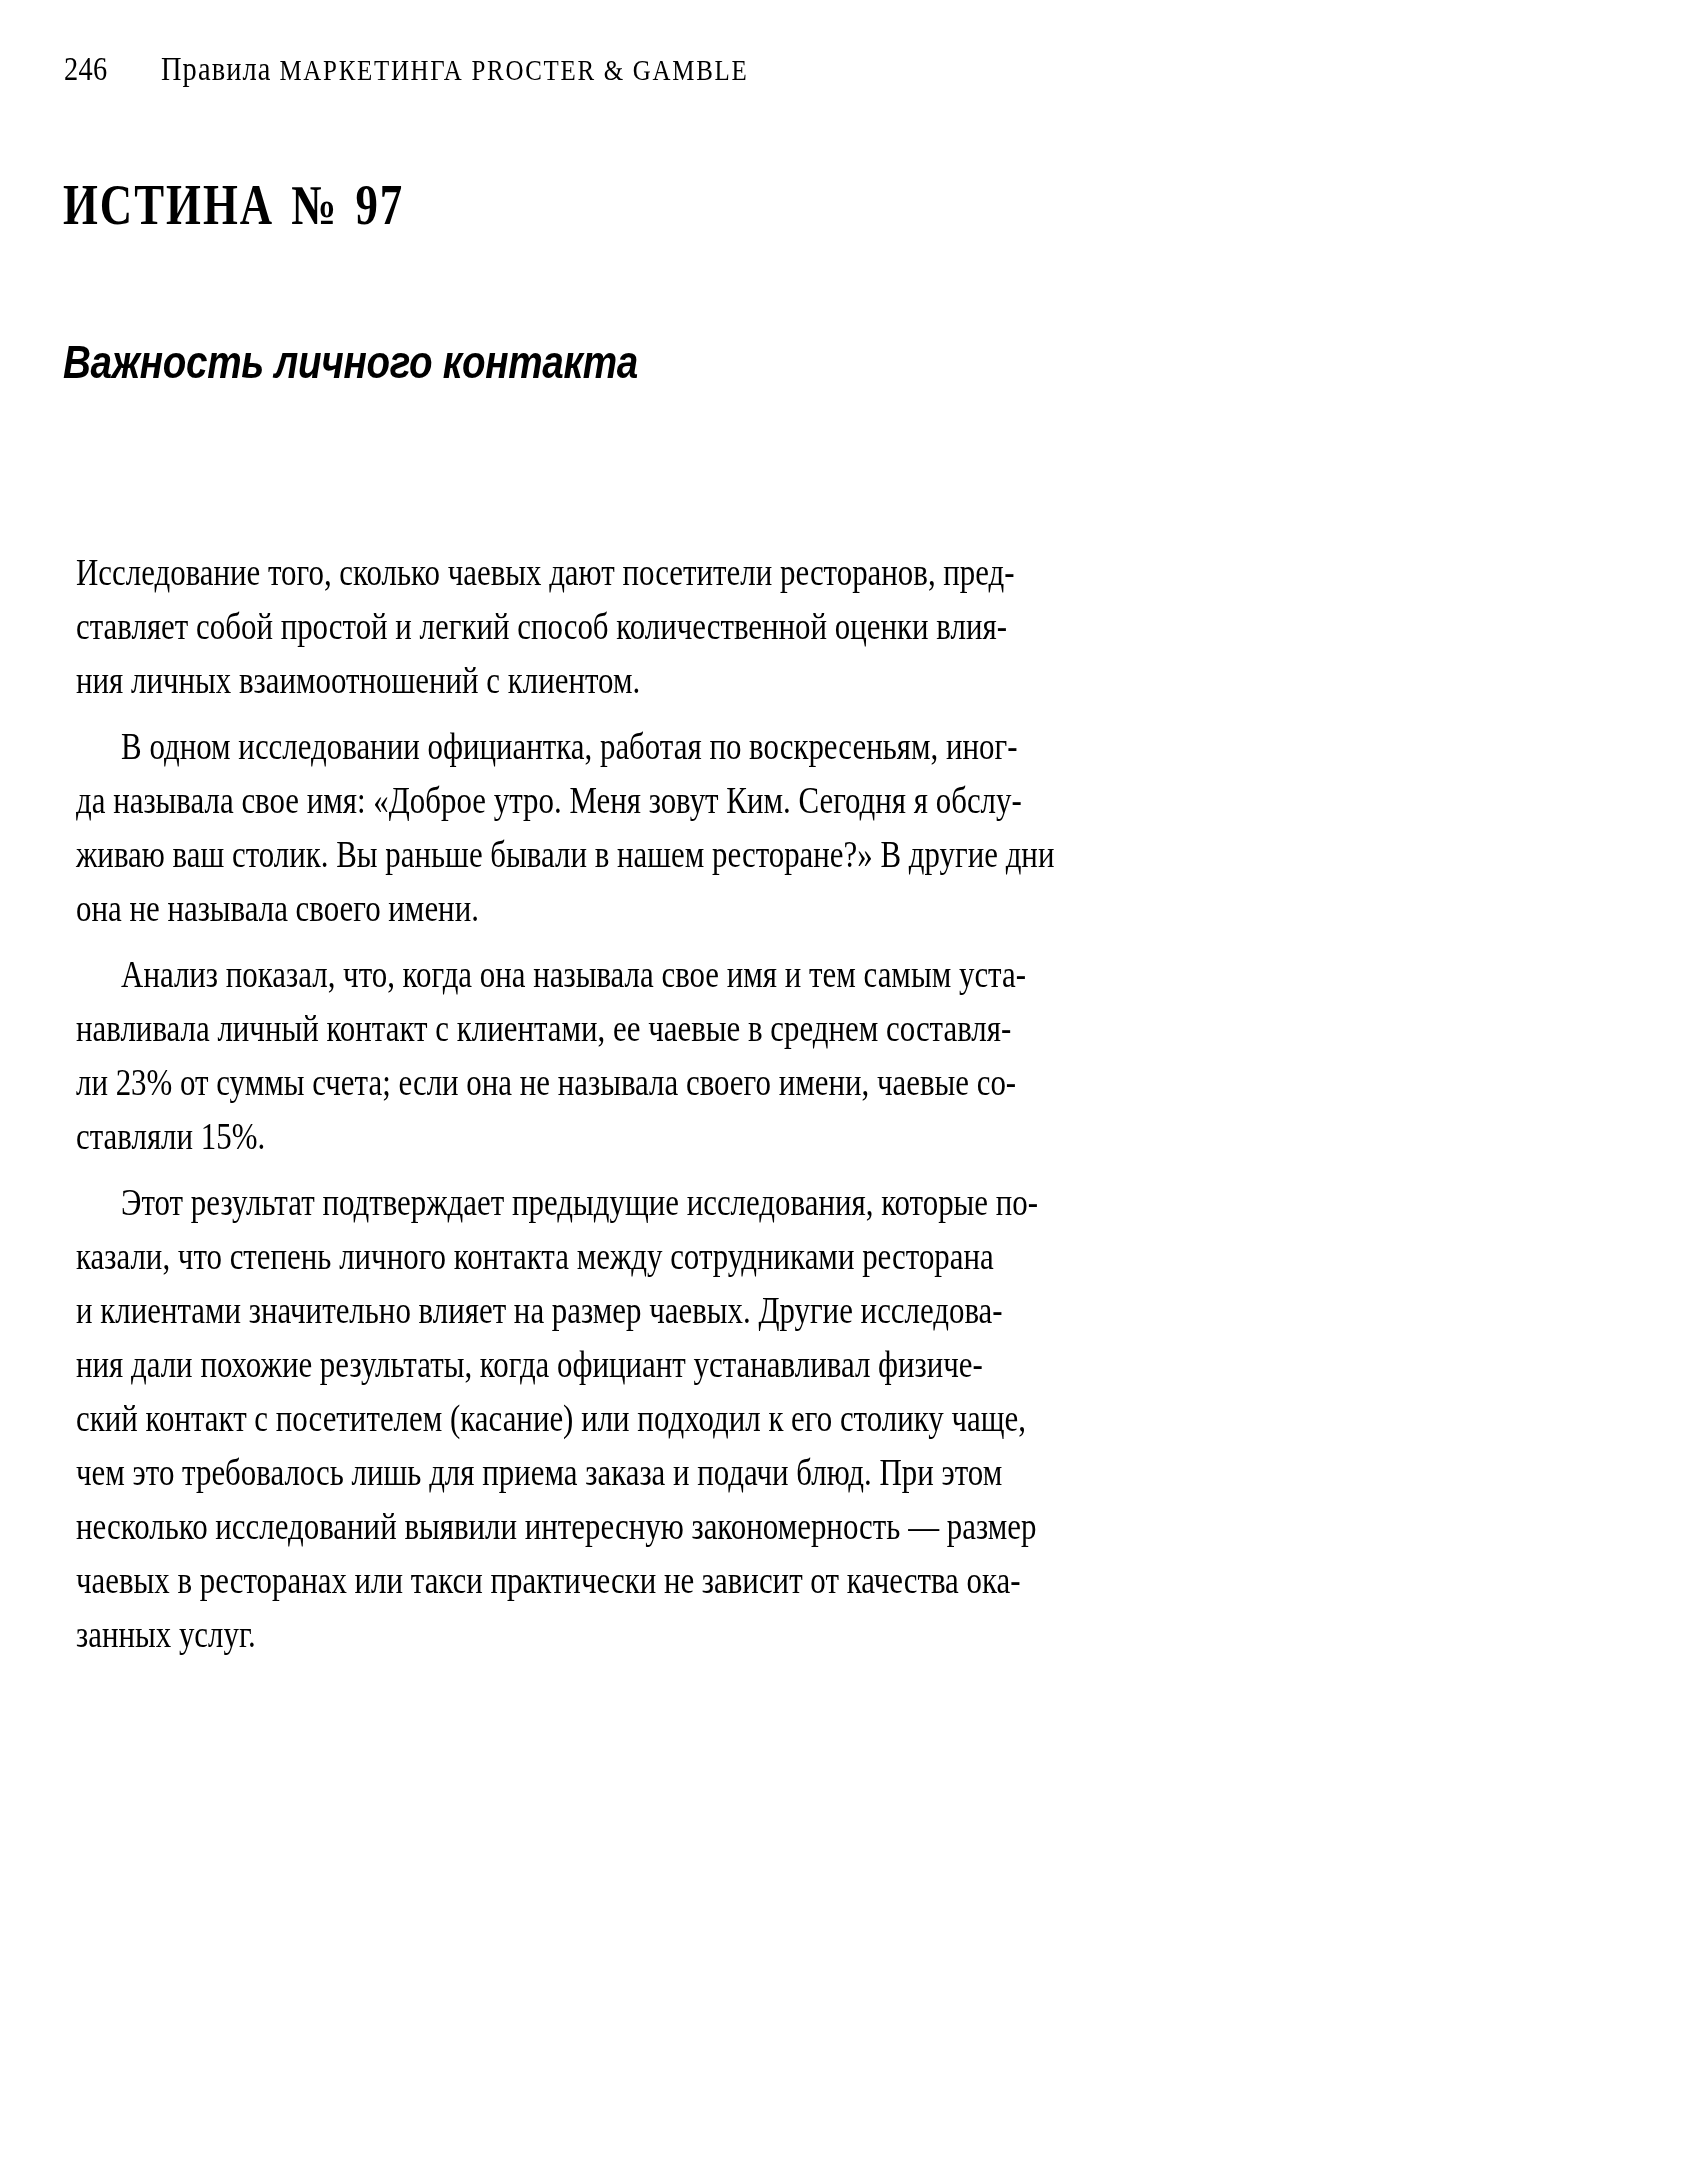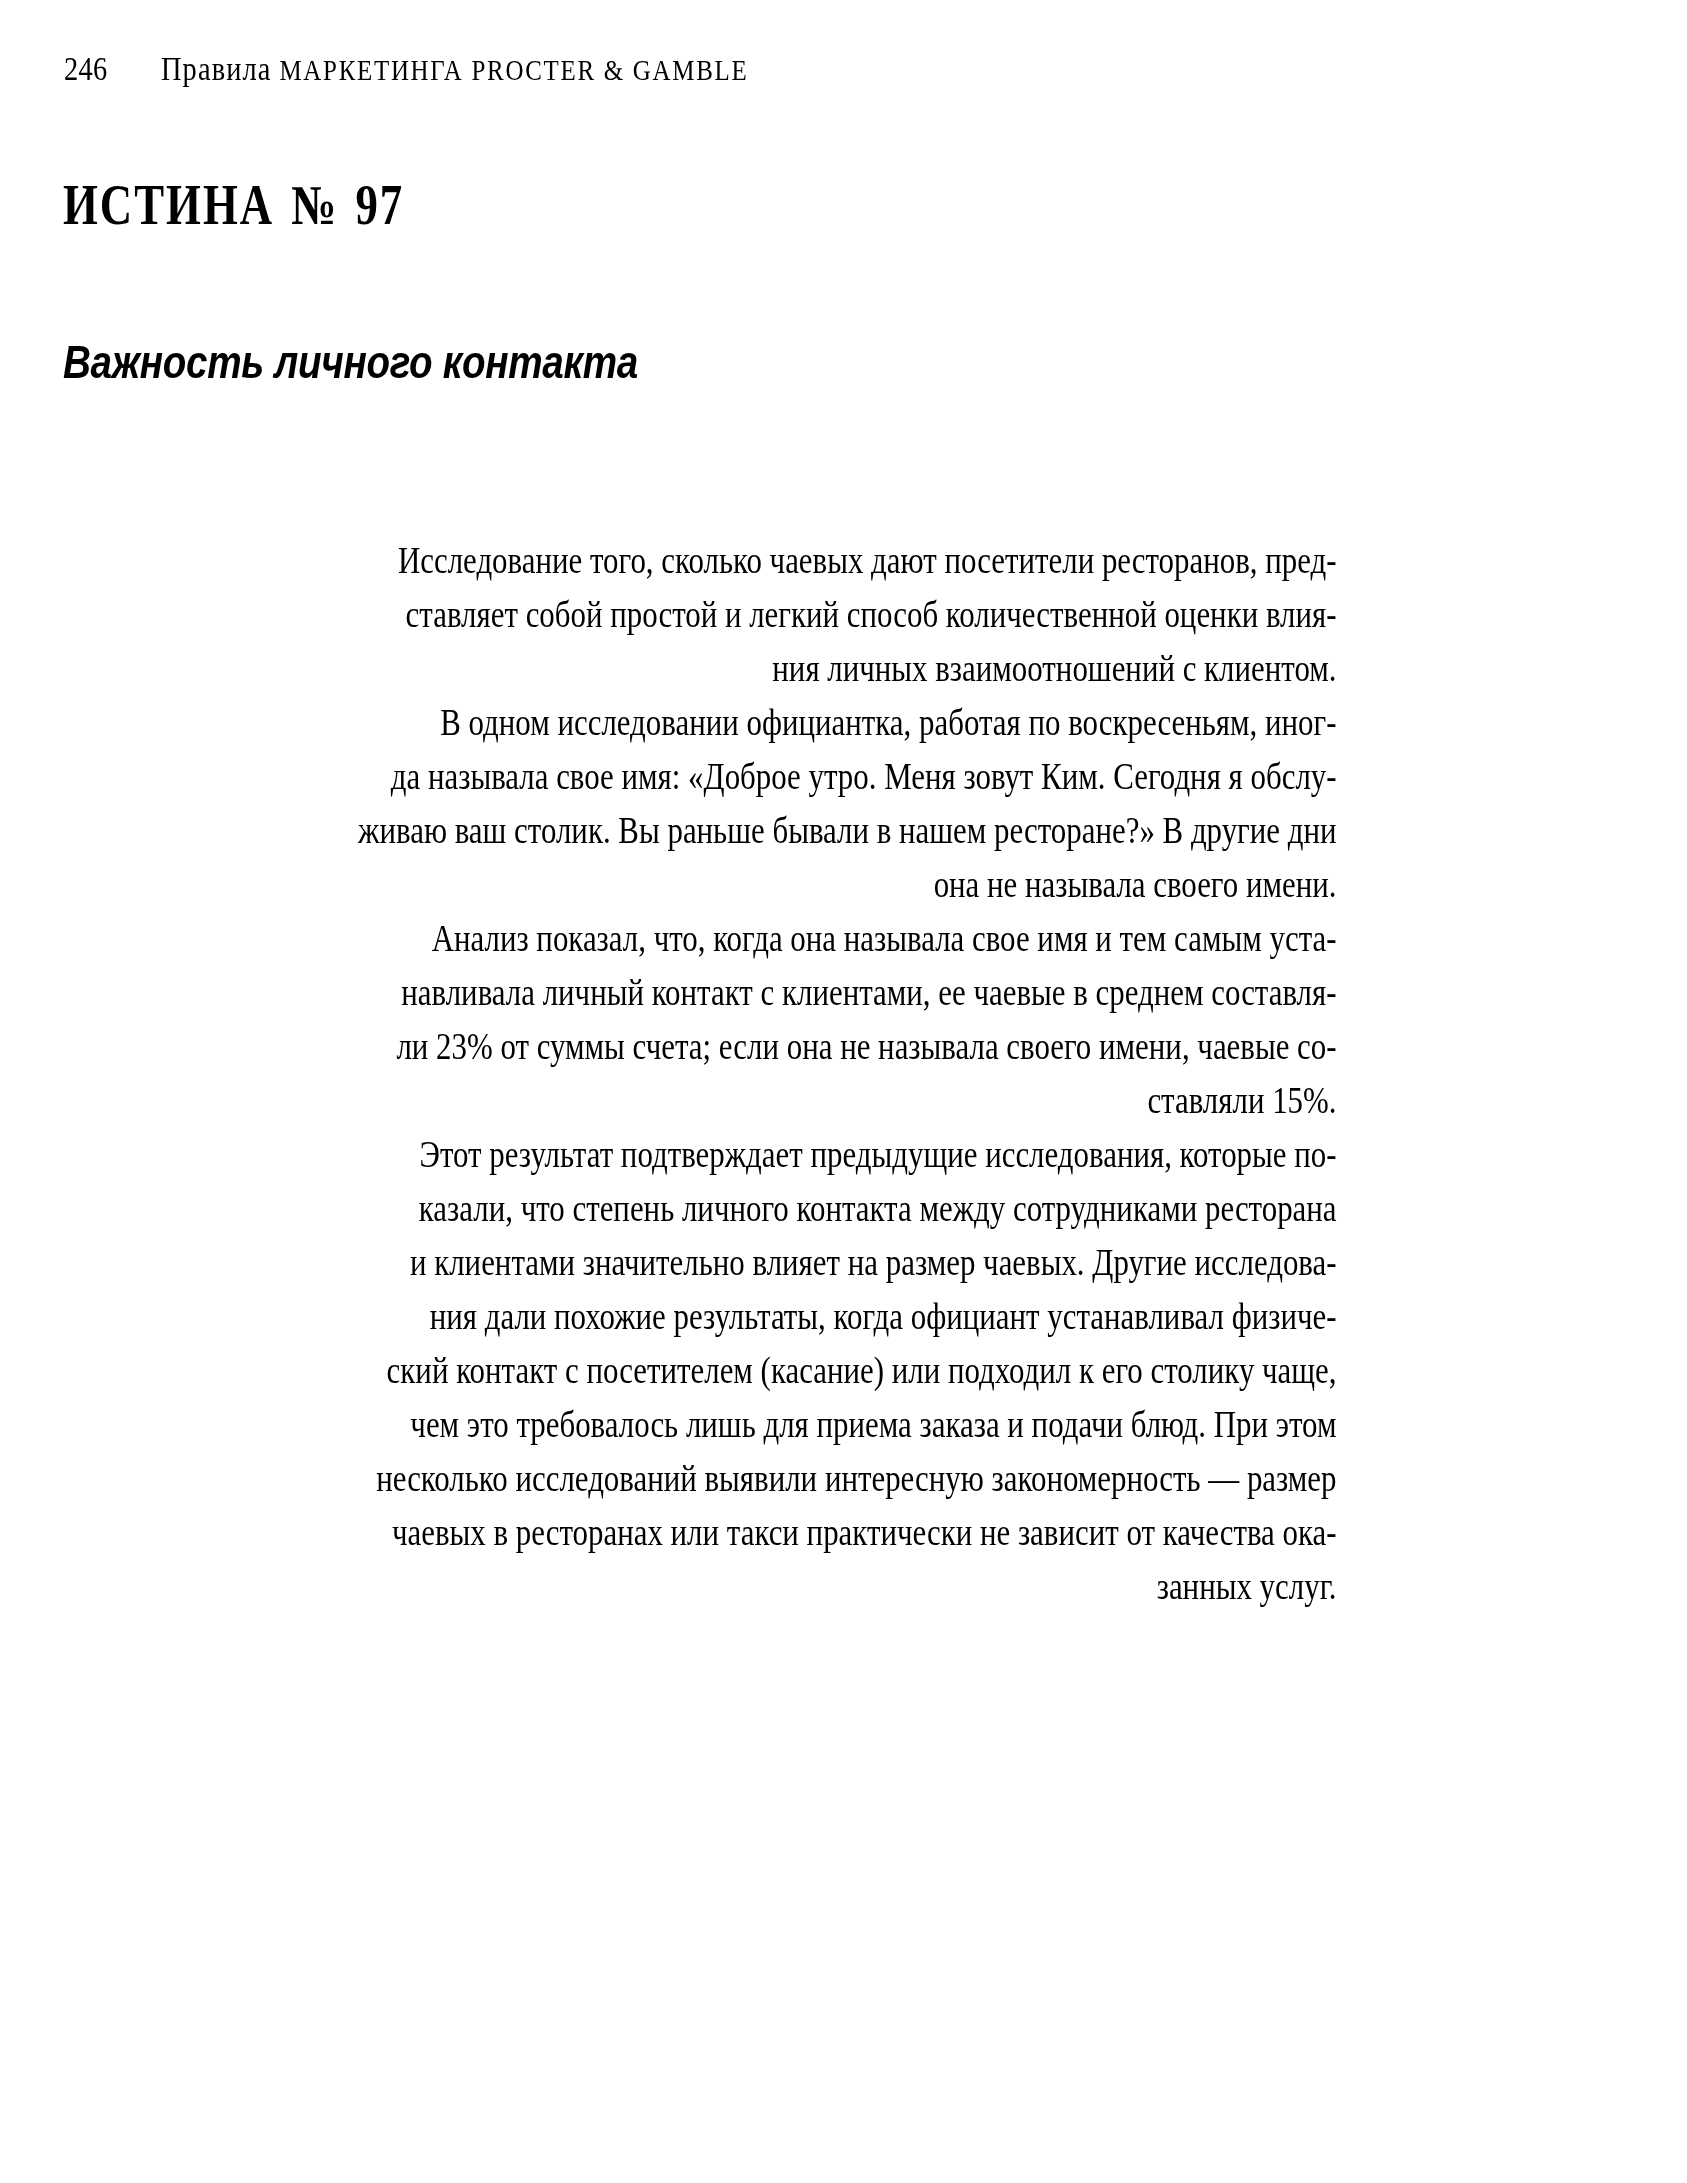--- a/index.html
+++ b/index.html
@@ -11,21 +11,20 @@
 
   .page {
     position: relative;
     width: 1687px;
     height: 2143px;
     background: #ffffff;
     margin: 0 auto;
     overflow: hidden;
     color: #000000;
     font-family: "Liberation Serif", "DejaVu Serif", serif;
-    text-align: right;
   }
 
   
   .running-head {
     position: absolute;
     left: 64px;
     top: 51px;
     width: 1524px;
     display: flex;
     align-items: baseline;
@@ -99,21 +98,21 @@
     transform-origin: left center;
   }
 
   
   .body {
     position: absolute;
     left: 64px;
     top: 534px;
     width: 1524px;
   }
-  .para { margin: 0; }
+  .para { margin: 12px; }
   .para + .para { margin-top: 0; }
 
   .bline {
     display: block;
     height: 54px;
     line-height: 54px;
     white-space: nowrap;
     font-family: "Liberation Serif", "DejaVu Serif", serif;
     font-size: 37px;
     transform: scaleX(0.835);

